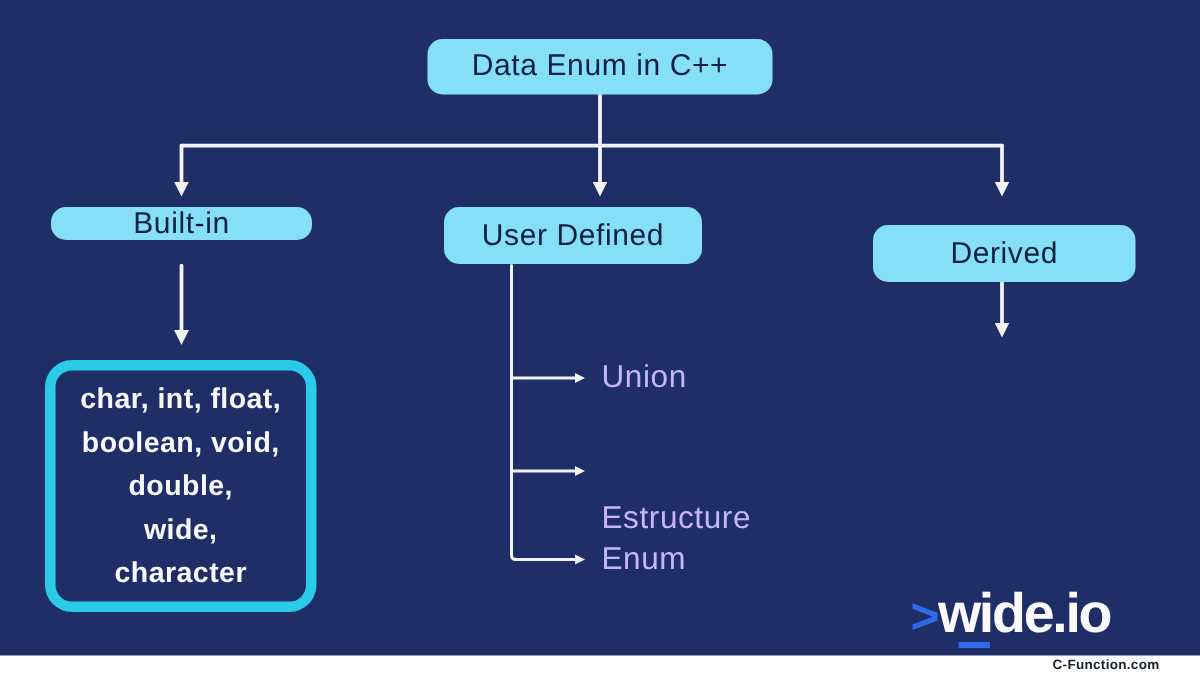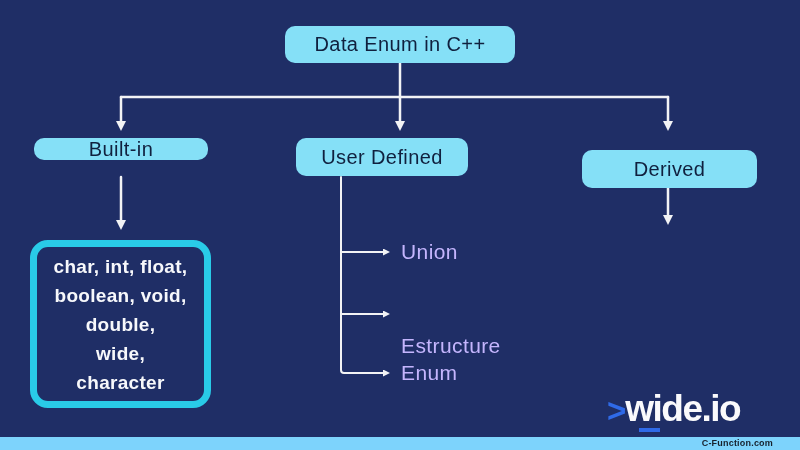--- a/index.html
+++ b/index.html
@@ -66,21 +66,21 @@
   }
   .logo .underline{
     position:absolute;
     left:32px;top:38px;
     width:21px;height:4px;
     background:#2F6AE8;
   }
   .footer-strip{
     position:absolute;z-index:3;
     left:0;bottom:0;width:800px;height:13px;
-    background:#7dd3fc;
+    background:#ffffff;
   }
   .watermark{
     position:absolute;
     right:27px;top:0;
     height:13px;line-height:13px;
     font-size:9px;font-weight:700;
     color:#17202C;
     letter-spacing:.2px;
   }
 </style>

